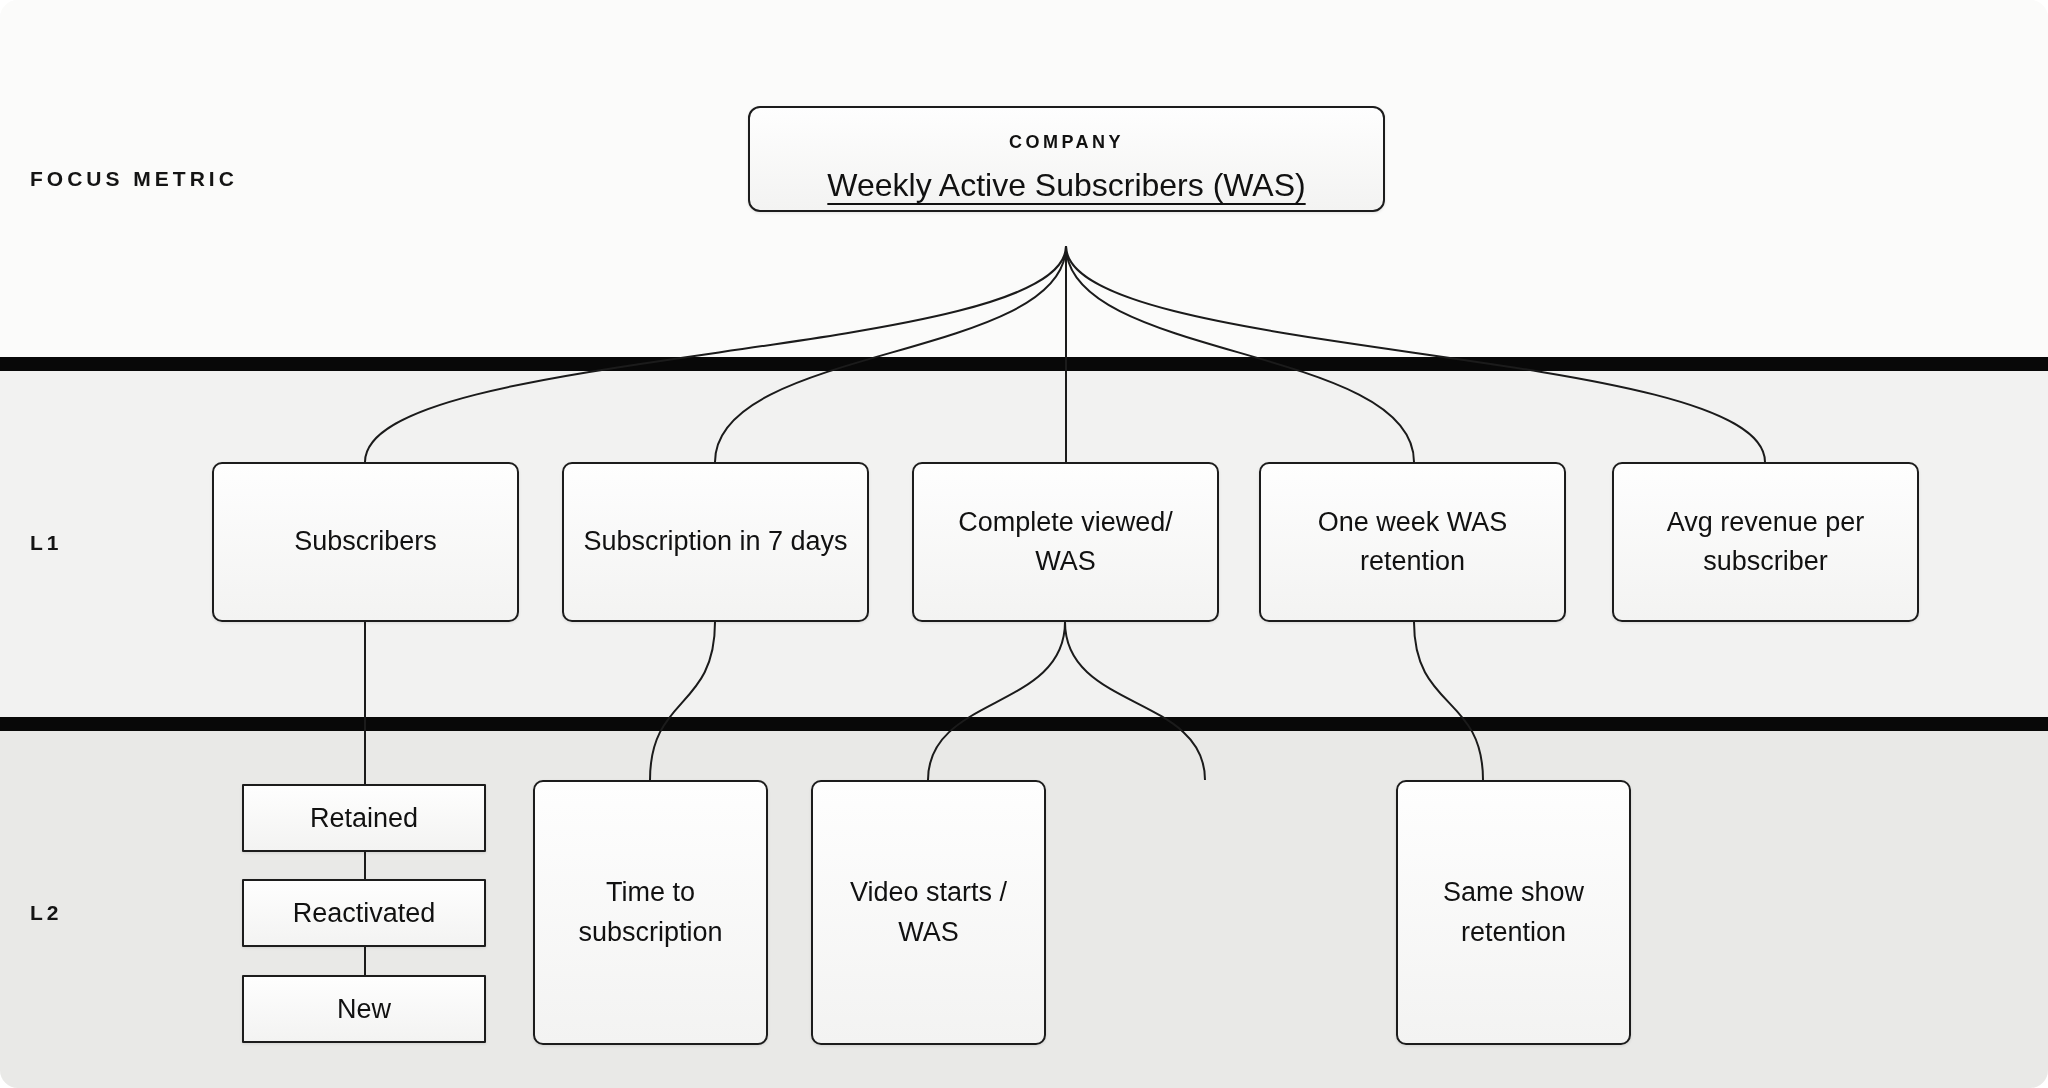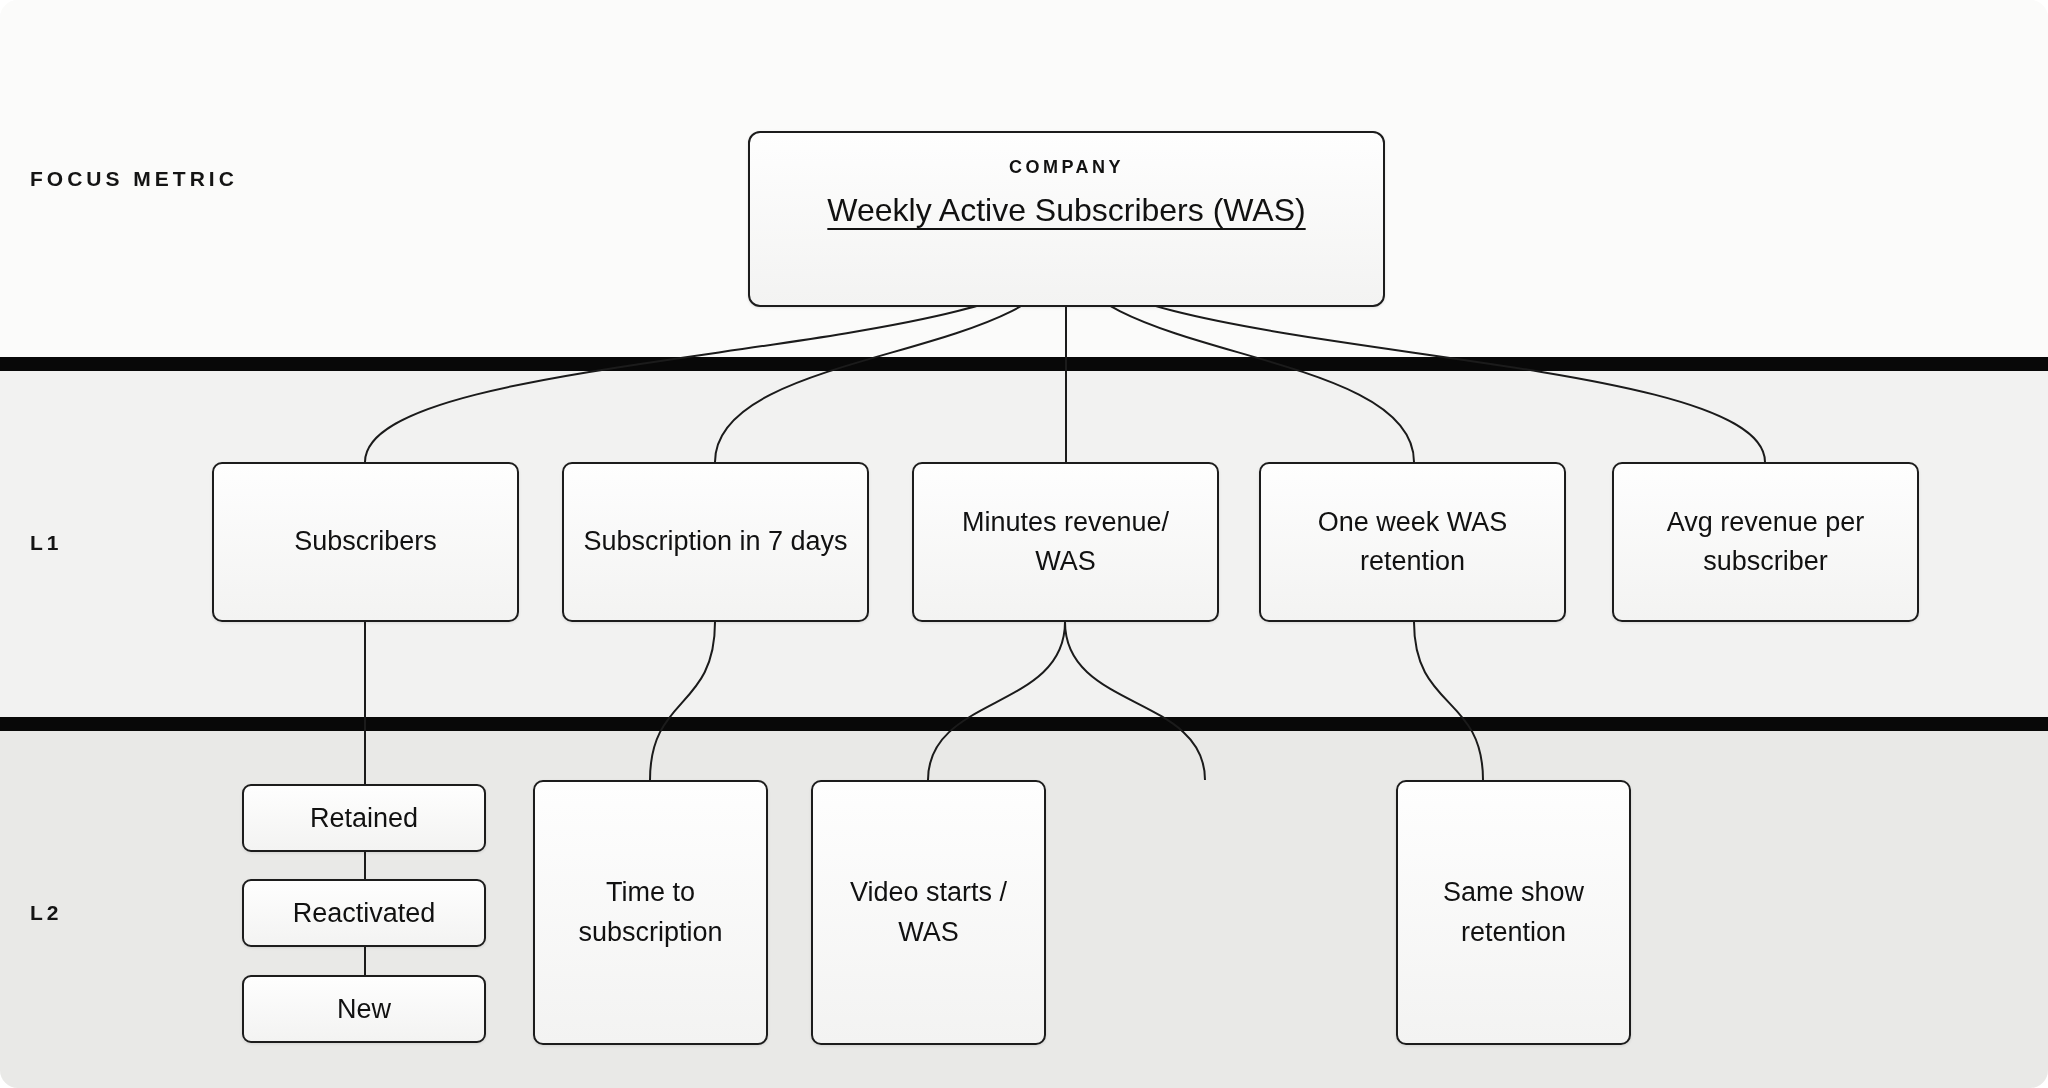--- a/index.html
+++ b/index.html
@@ -57,25 +57,24 @@
     box-shadow: 0 1px 3px rgba(0,0,0,0.10);
     display: flex;
     flex-direction: column;
     align-items: center;
     justify-content: center;
     text-align: center;
   }
 
   #company-box {
     left: 748px; top: 106px;
-    width: 637px; height: 176px;
+    width: 637px; height: 106px;
     justify-content: flex-start;
     padding-top: 24px;
     border-radius: 12px;
-    margin-top: 25px;
   }
   .eyebrow {
     font-size: 18px;
     font-weight: 700;
     letter-spacing: 3.5px;
     margin-bottom: 14px;
   }
   .metric-title {
     font-size: 32px;
     text-decoration: underline;
@@ -93,21 +92,21 @@
   #l1-subscribers  { left: 212px; }
   #l1-subscription { left: 562px; }
   #l1-minutes      { left: 912px; }
   #l1-oneweek      { left: 1259px; }
   #l1-avgrev       { left: 1612px; }
 
   .l2-small {
     left: 242px;
     width: 244px; height: 68px;
     font-size: 27px;
-    border-radius: 9px;
+    border-radius: 1px;
   }
   #l2-retained    { top: 784px; }
   #l2-reactivated { top: 879px; }
   #l2-new         { top: 975px; }
 
   .l2-big {
     top: 780px;
     width: 235px; height: 265px;
     font-size: 27px;
     line-height: 1.45;
@@ -155,21 +154,21 @@
     <div class="metric-title">Weekly Active Subscribers (WAS)</div>
   </div>
 
   <div class="node l1-node" id="l1-subscribers">
     <span>Subscribers</span>
   </div>
   <div class="node l1-node" id="l1-subscription">
     <span>Subscription in 7 days</span>
   </div>
   <div class="node l1-node" id="l1-minutes">
-    <span>Minutes revenue/ WAS</span>
+    <span>Complete viewed/ WAS</span>
   </div>
   <div class="node l1-node" id="l1-oneweek">
     <span>One week WAS retention</span>
   </div>
   <div class="node l1-node" id="l1-avgrev">
     <span>Avg revenue per subscriber</span>
   </div>
 
   <div class="node l2-small" id="l2-retained">
     <span>Retained</span>

